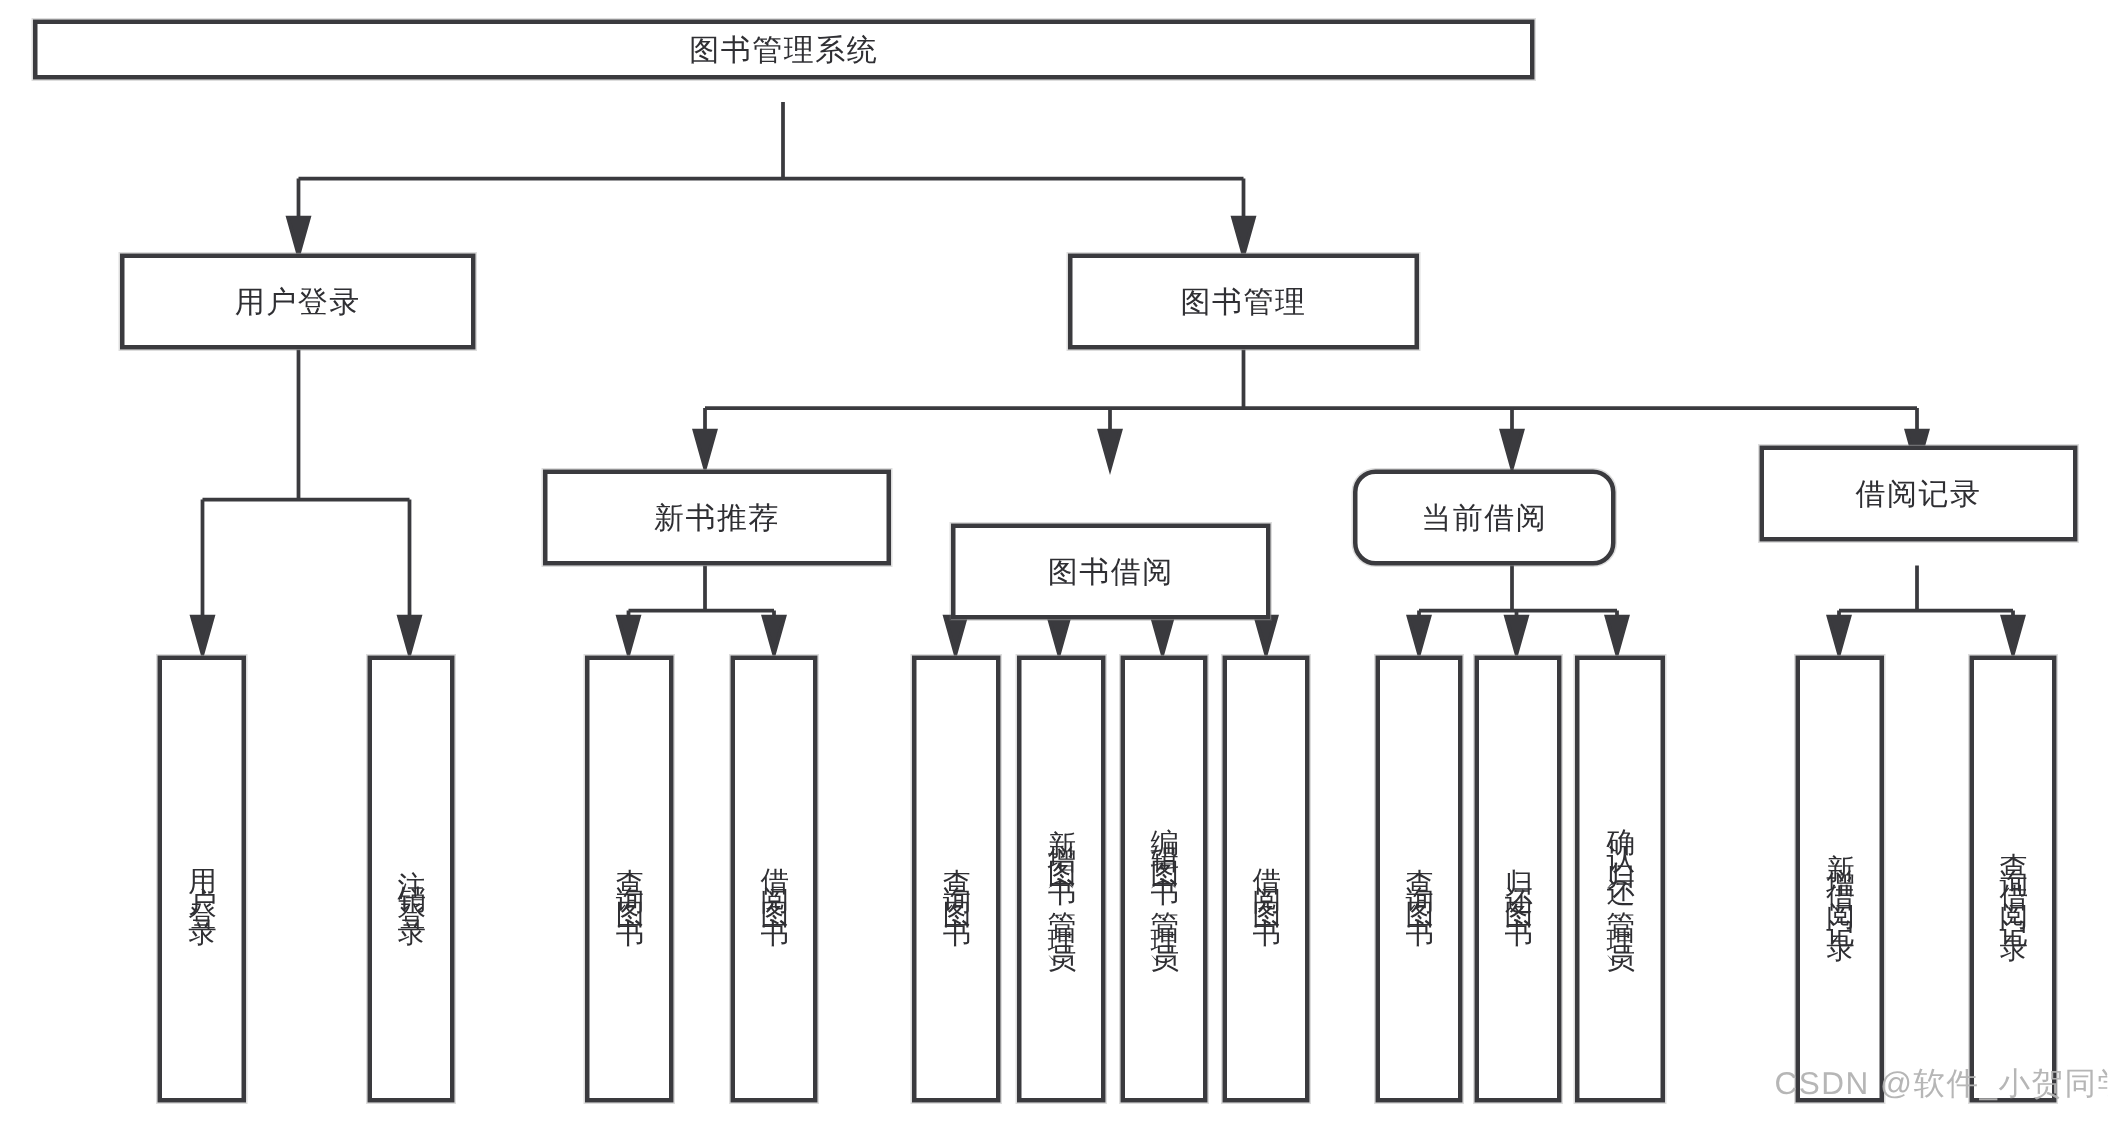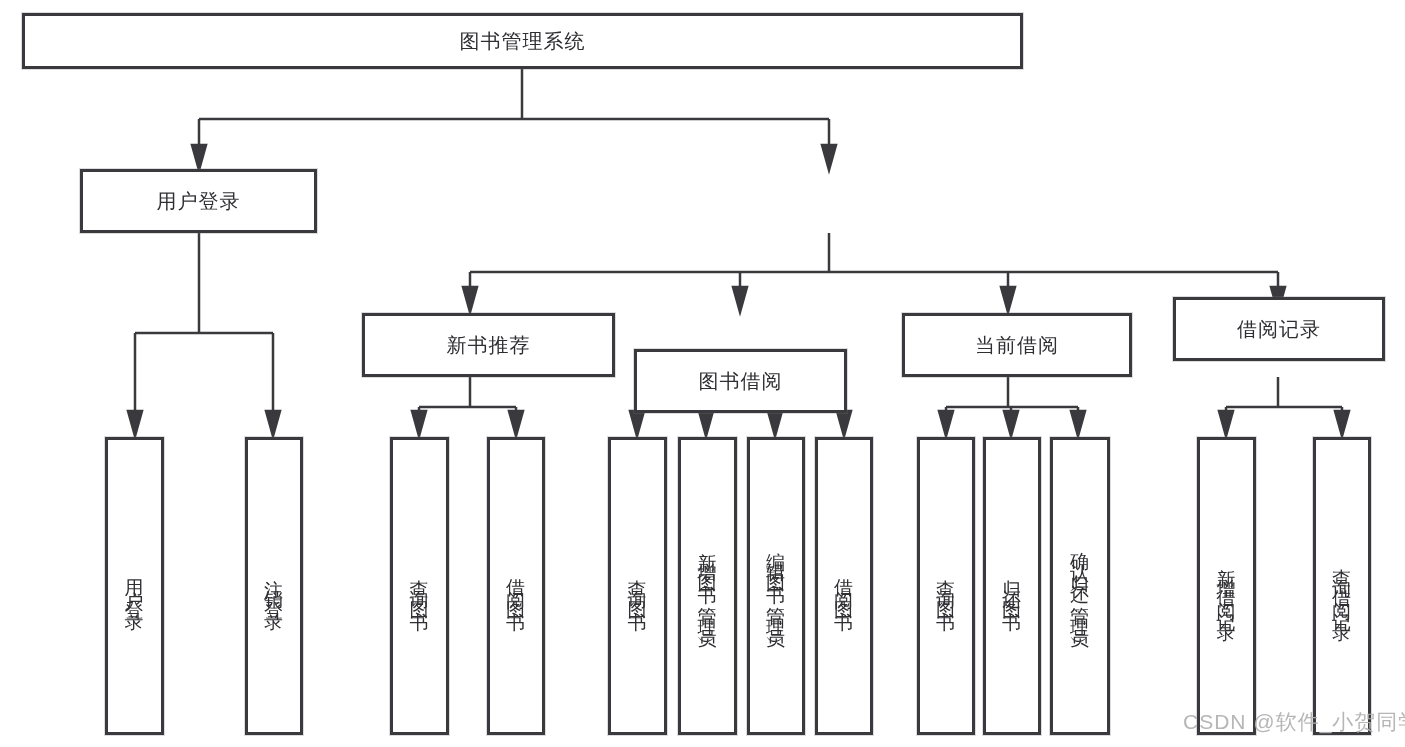--- a/index.html
+++ b/index.html
@@ -110,35 +110,38 @@
 
       <line x1="1278" y1="377" x2="1278" y2="407"></line>
       <line x1="1226" y1="407" x2="1342" y2="407"></line>
       <line x1="1226" y1="407" x2="1226" y2="414"></line>
       <polygon points="1219,411 1233,411 1226,436"></polygon>
       <line x1="1342" y1="407" x2="1342" y2="414"></line>
       <polygon points="1335,411 1349,411 1342,436"></polygon>
     </g>
   </svg>
 
-  <div class="box h-box" style="left:22px; top:13px; width:1001px; height:56px;">
+  <div class="box h-box" style="left:22px; top:13px; width:1001px; height:40px;">
     <span>图书管理系统</span>
   </div>
 
   <div class="box h-box" style="left:80px; top:169px; width:237px; height:64px;">
     <span>用户登录</span>
   </div>
+  <div class="box h-box" style="left:712px; top:169px; width:234px; height:64px;">
+    <span>图书管理</span>
+  </div>
 
-  <div class="box h-box" style="left:362px; top:313px; width:253px; height:64px;">
+  <div class="box h-box" style="left:362px; top:313px; width:232px; height:64px;">
     <span>新书推荐</span>
   </div>
   <div class="box h-box" style="left:634px; top:313px; width:213px; height:64px;margin-top:36px;">
     <span>图书借阅</span>
   </div>
-  <div class="box h-box" style="left:902px; top:313px; width:230px; height:64px;">
+  <div class="box h-box" style="left:902px; top:313px; width:175px; height:64px;border-radius:15px;">
     <span>当前借阅</span>
   </div>
   <div class="box h-box" style="left:1173px; top:297px; width:212px; height:64px;">
     <span>借阅记录</span>
   </div>
 
   <div class="box v-box" style="left:105px; top:437px; width:59px; height:298px;">
     <span>用户登录</span>
   </div>
   <div class="box v-box" style="left:245px; top:437px; width:58px; height:298px;">

